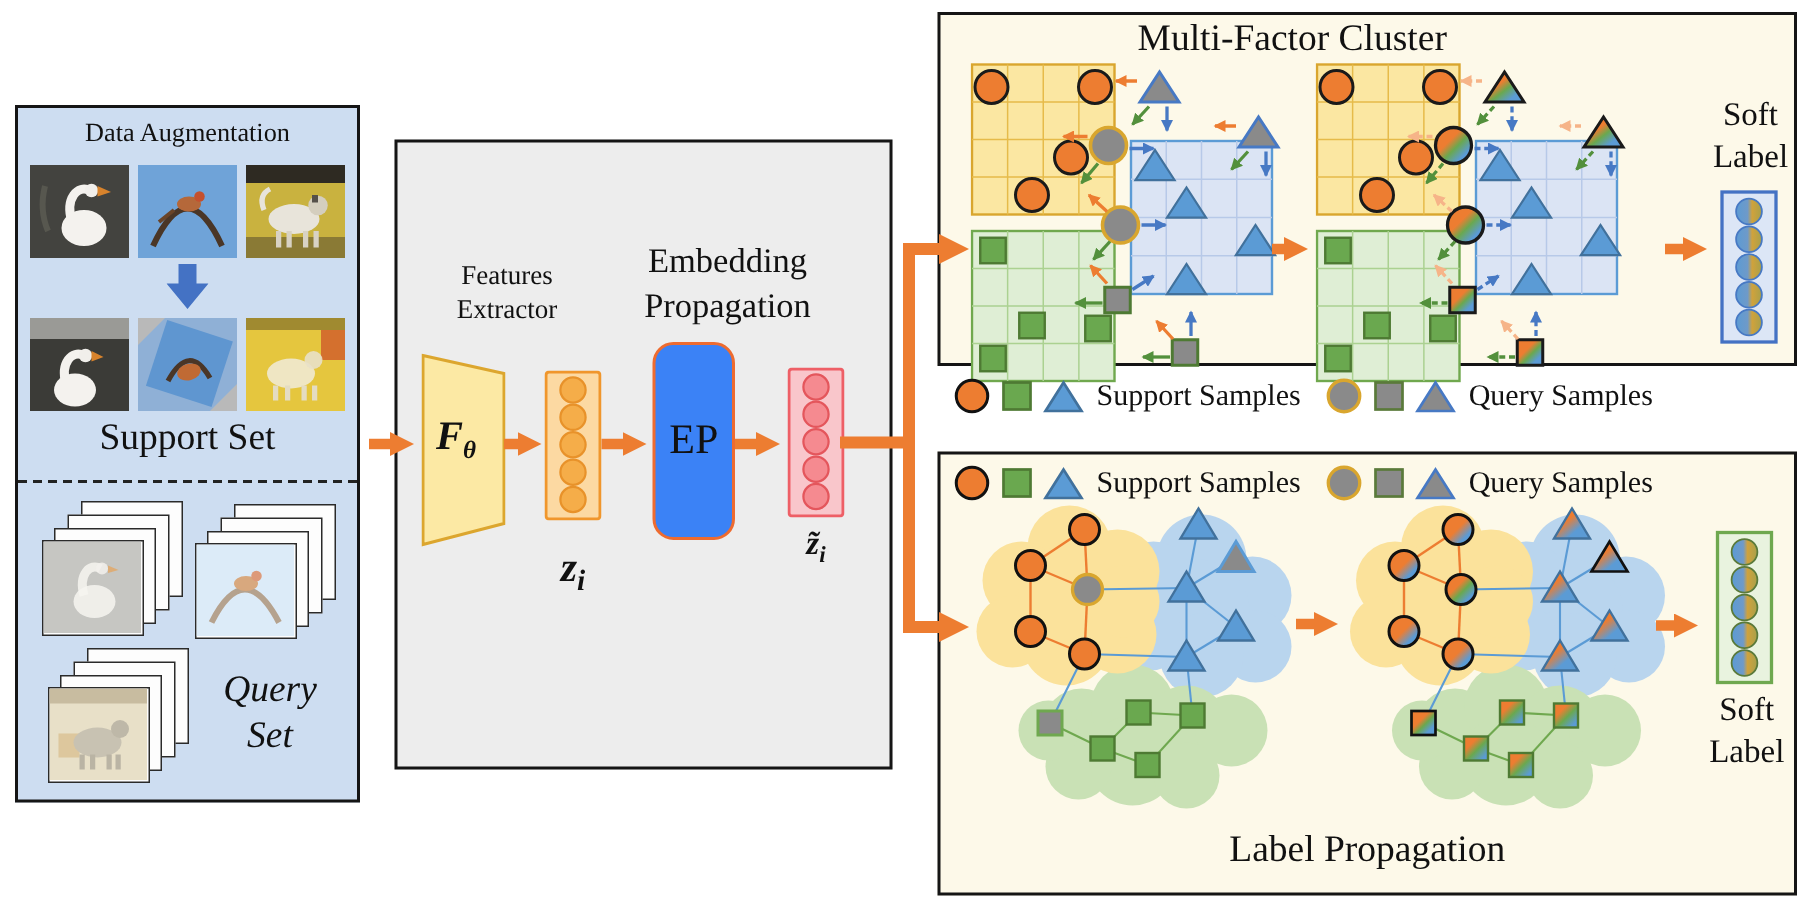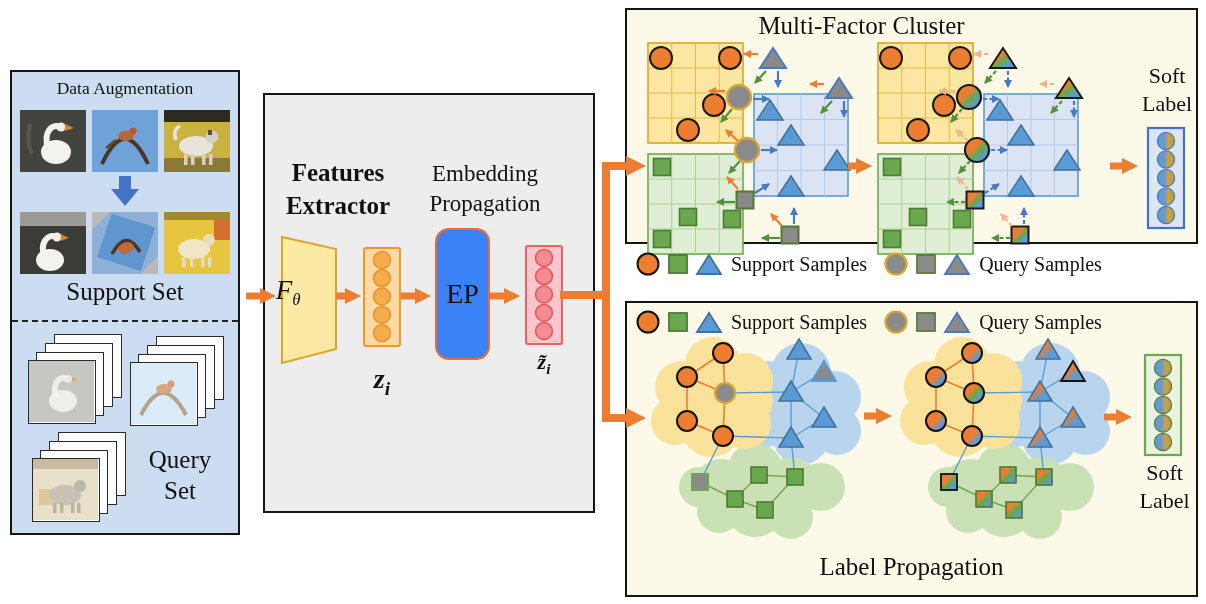--- a/index.html
+++ b/index.html
@@ -125,40 +125,40 @@
           <rect x="6" y="30" width="14" height="16" fill="#d8bc8a" opacity="0.7"></rect>
           <ellipse cx="32" cy="36" rx="16" ry="10" fill="#c8c2b2"></ellipse>
           <circle cx="47" cy="27" r="6" fill="#beb8a8"></circle>
           <rect x="20" y="44" width="3.5" height="10" fill="#bab4a4"></rect>
           <rect x="27" y="44" width="3.5" height="10" fill="#bab4a4"></rect>
           <rect x="38" y="44" width="3.5" height="10" fill="#bab4a4"></rect>
           <rect x="44" y="44" width="3.5" height="10" fill="#bab4a4"></rect>
         </svg>
       </div>
     </div>
-    <div class="abs ctr" style="left:118px;top:372px;width:100px;font-size:25px;line-height:1.25;">
+    <div class="abs ctr" style="left:118px;top:372px;width:100px;font-size:25px;line-height:1.25;font-style:italic;">
       <div>Query</div>
       <div>Set</div>
     </div>
   </div>
 
   <div class="panel" style="left:263px;top:93px;width:332px;height:420px;background:#ededed;border-width:2px;">
-    <div class="abs ctr" style="left:8px;top:62px;width:130px;font-size:25px;line-height:1.3;font-weight:bold;">
+    <div class="abs ctr" style="left:8px;top:77px;width:130px;font-size:18px;line-height:1.3;">
       <div>Features</div>
       <div>Extractor</div>
     </div>
     <div class="abs ctr" style="left:150px;top:64px;width:140px;font-size:23px;line-height:1.3;">
       <div>Embedding</div>
       <div>Propagation</div>
     </div>
 
     <svg class="abs" style="left:16px;top:140px" width="56" height="130">
       <polygon points="1,2 55,14 55,114 1,128" fill="#fce9a4" stroke="#dca62e" stroke-width="2"></polygon>
     </svg>
-    <div class="abs ctr" style="left:0;top:180px;width:46px;font-size:27px;">
+    <div class="abs ctr" style="left:16px;top:180px;width:46px;font-size:27px;font-weight:bold;">
       <i><span>F</span><sub style="font-size:62%">θ</sub></i>
     </div>
 
     <svg class="abs" style="left:98px;top:152px" width="38" height="100">
       <rect x="1" y="1" width="36" height="98" rx="2" fill="#fcd9a2" stroke="#f0962c" stroke-width="2"></rect>
       <circle cx="19" cy="13" r="8.4" fill="#f5ad49" stroke="#e8922a" stroke-width="1.5"></circle>
       <circle cx="19" cy="31.2" r="8.4" fill="#f5ad49" stroke="#e8922a" stroke-width="1.5"></circle>
       <circle cx="19" cy="49.5" r="8.4" fill="#f5ad49" stroke="#e8922a" stroke-width="1.5"></circle>
       <circle cx="19" cy="67.8" r="8.4" fill="#f5ad49" stroke="#e8922a" stroke-width="1.5"></circle>
       <circle cx="19" cy="86" r="8.4" fill="#f5ad49" stroke="#e8922a" stroke-width="1.5"></circle>

